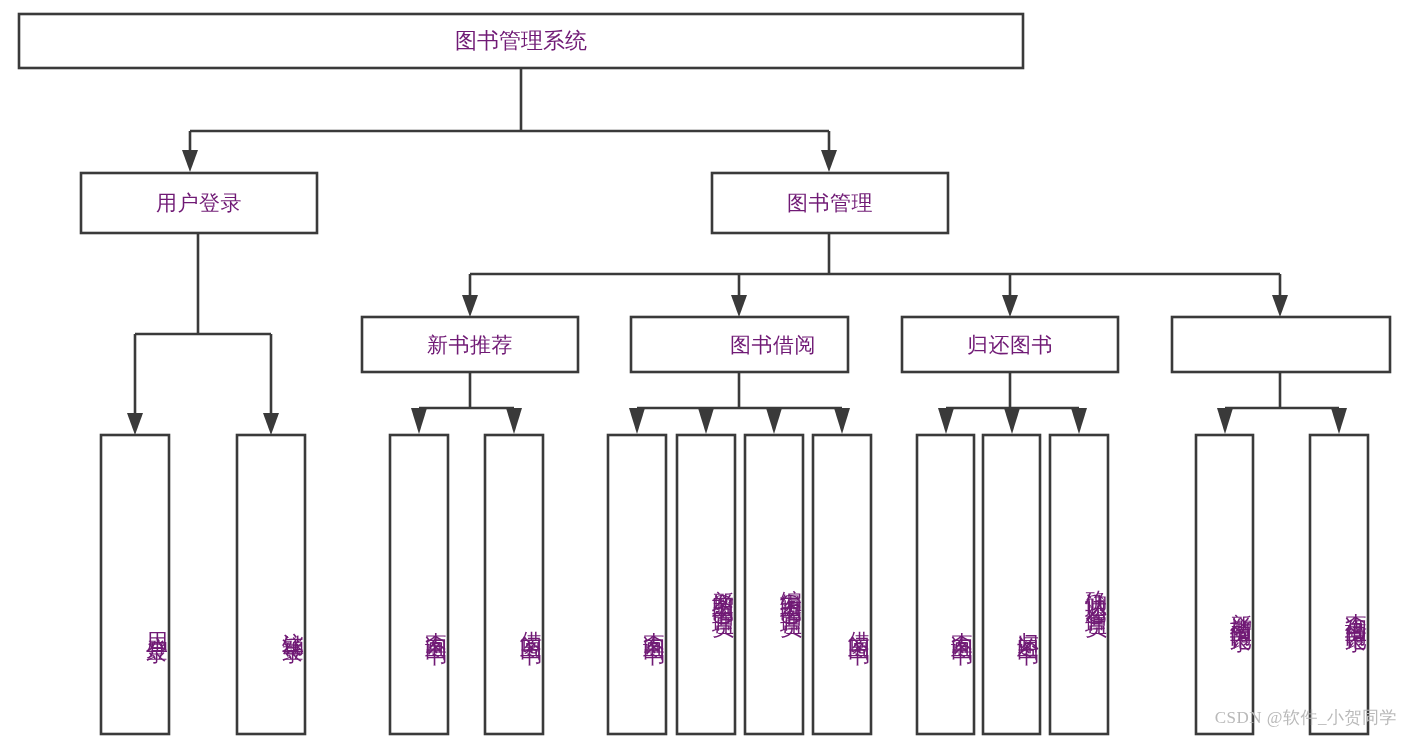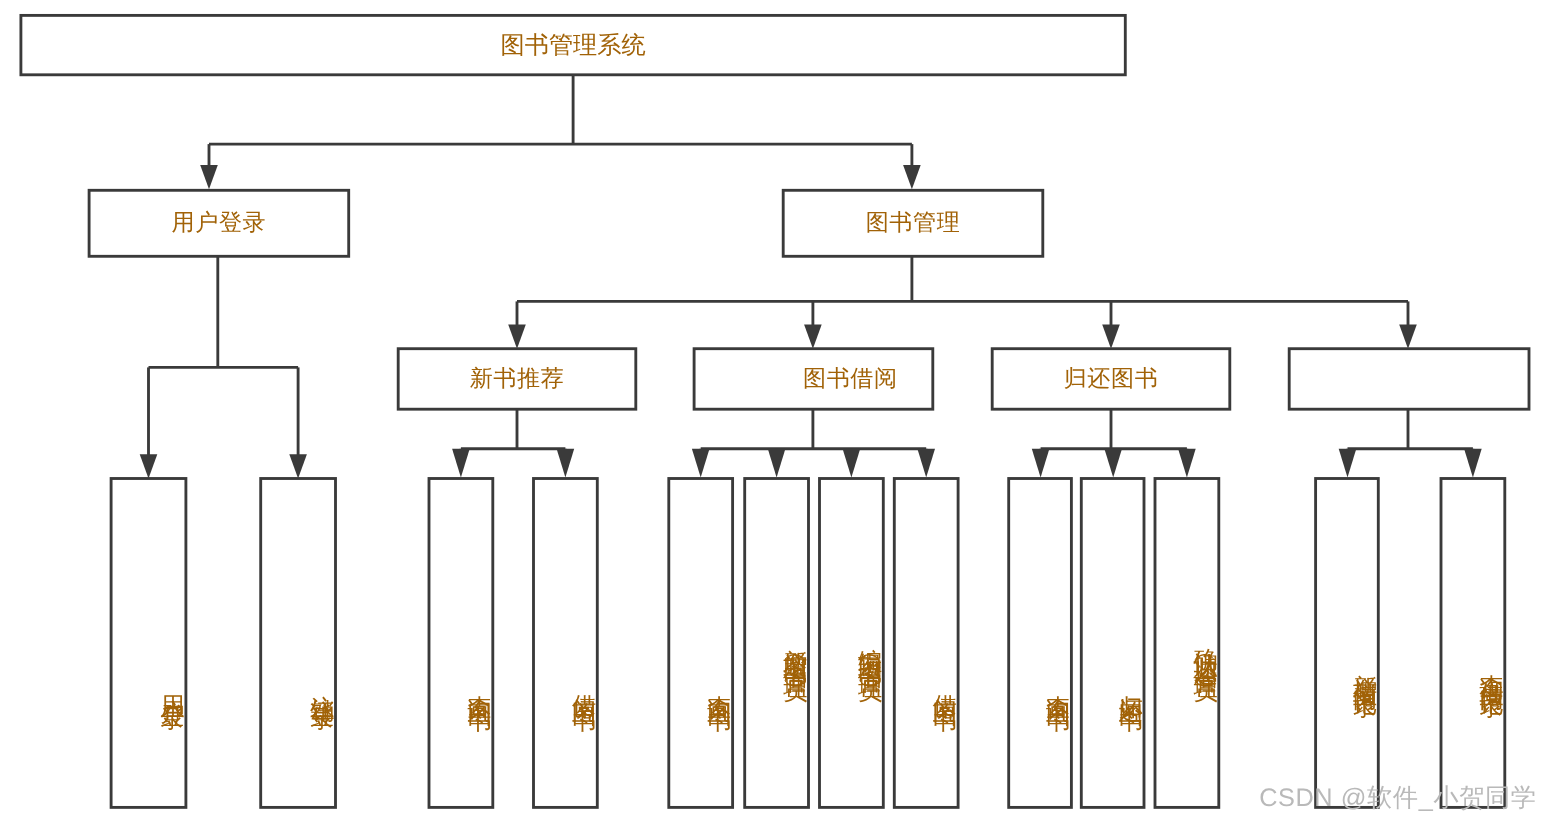--- a/index.html
+++ b/index.html
@@ -35,21 +35,21 @@
   }
   .arrow-head {
     fill: #3a3a3a;
     stroke: none;
   }
   .node-label {
     position: absolute;
     display: flex;
     align-items: center;
     justify-content: center;
-    color: #a16207;
+    color: #701a75;
     font-family: "Liberation Sans", "DejaVu Sans", sans-serif;
     pointer-events: none;
     box-sizing: border-box;
   }
   .node-label.horizontal {
     font-size: 21px;
     letter-spacing: 0.5px;
     line-height: 1.2;
   }
   .node-label.title {
@@ -62,24 +62,24 @@
     letter-spacing: 4px;
     align-items: flex-start;
     justify-content: center;
     padding-top: 14px;
     line-height: 1.05;
     white-space: nowrap;
   }
   .watermark {
     position: absolute;
     right: 8px;
-    bottom: 6px;
-    font-size: 23px;
+    bottom: 18px;
+    font-size: 17px;
     color: #b9b9b9;
-    font-family: Liberation Sans, sans-serif;
+    font-family: Liberation Serif, serif;
     letter-spacing: 0.5px;
     white-space: nowrap;
   }
 </style>
 </head>
 <body>
 
 <div id="stage">
 
   <svg id="diagram-svg" width="1405" height="747" viewBox="0 0 1405 747">

